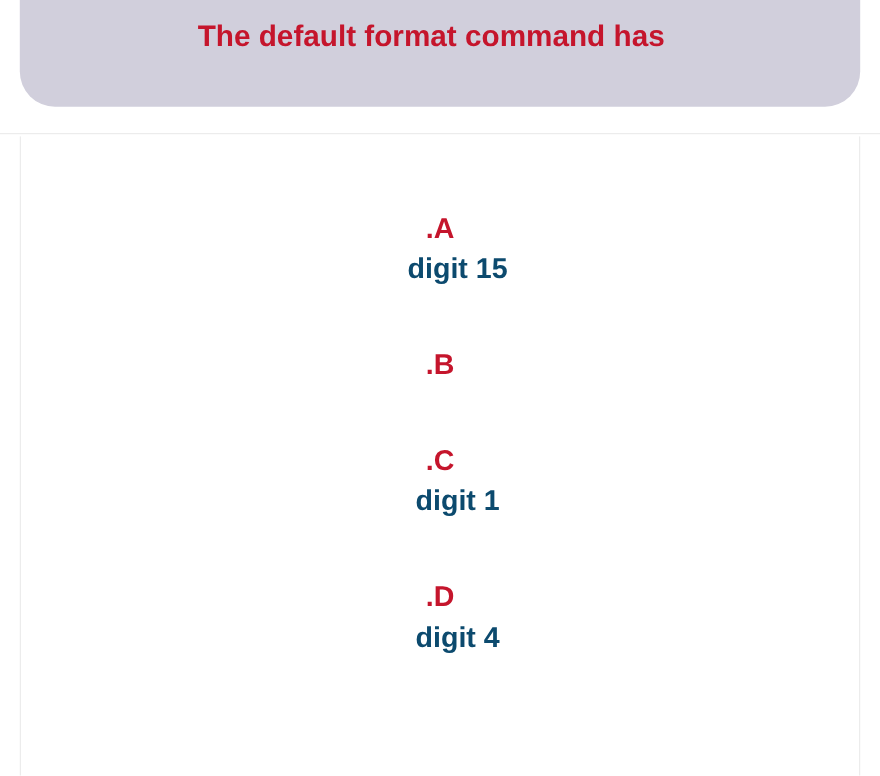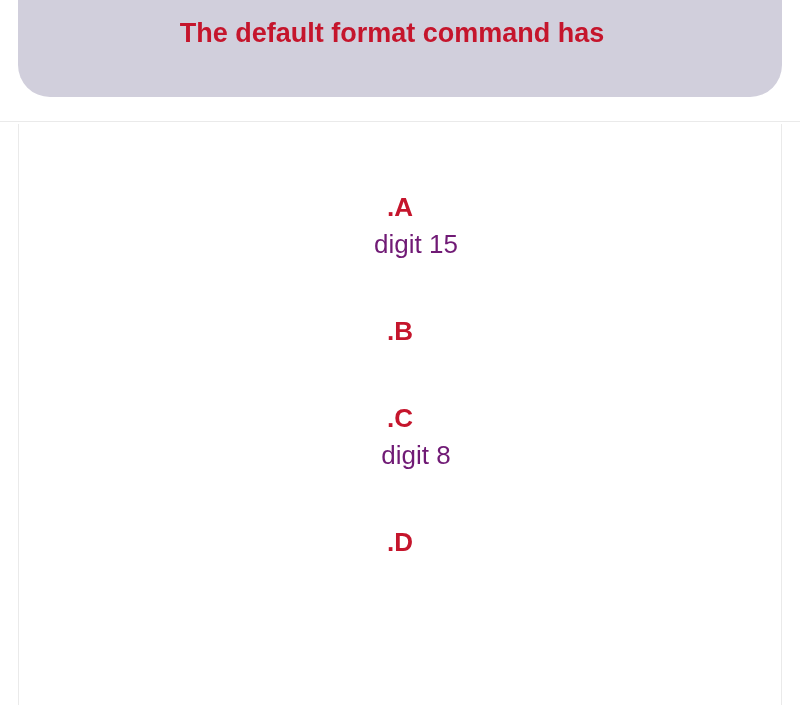--- a/index.html
+++ b/index.html
@@ -37,23 +37,23 @@
     .option {
       margin-bottom: 56px;
     }
     .option-label {
       color: #c5152c;
       font-size: 26px;
       font-weight: 700;
       margin-bottom: 6px;
     }
     .option-text {
-      color: #701a75;
+      color: #0c4a6e;
       font-size: 26px;
-      font-weight: 400;
+      font-weight: 700;
       padding-left: 32px;
     }
     .vertical-border-left {
       position: absolute;
       left: 18px;
       top: 124px;
       bottom: 0;
       width: 1px;
       background: #eaeaea;
     }
@@ -85,19 +85,20 @@
   <div class="options-container">
     <div class="option">
       <div class="option-label">.A</div>
       <div class="option-text">digit 15</div>
     </div>
     <div class="option">
       <div class="option-label">.B</div>
     </div>
     <div class="option">
       <div class="option-label">.C</div>
-      <div class="option-text">digit 8</div>
+      <div class="option-text">digit 1</div>
     </div>
     <div class="option">
       <div class="option-label">.D</div>
+      <div class="option-text">digit 4</div>
     </div>
   </div>
 </div>
 
 </body></html>

